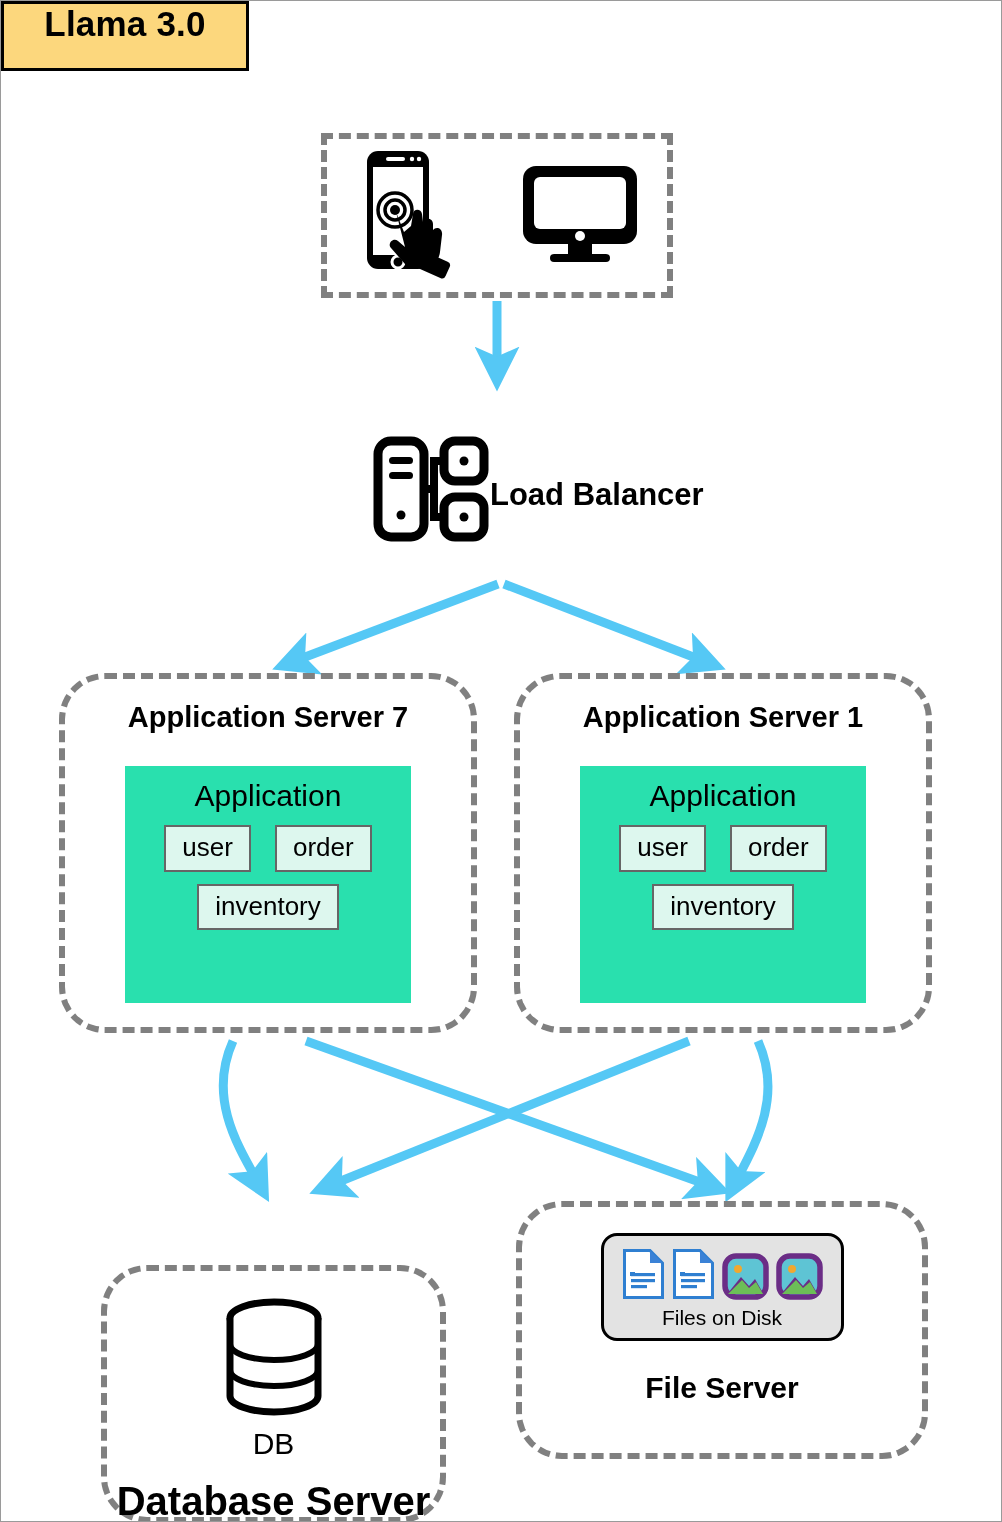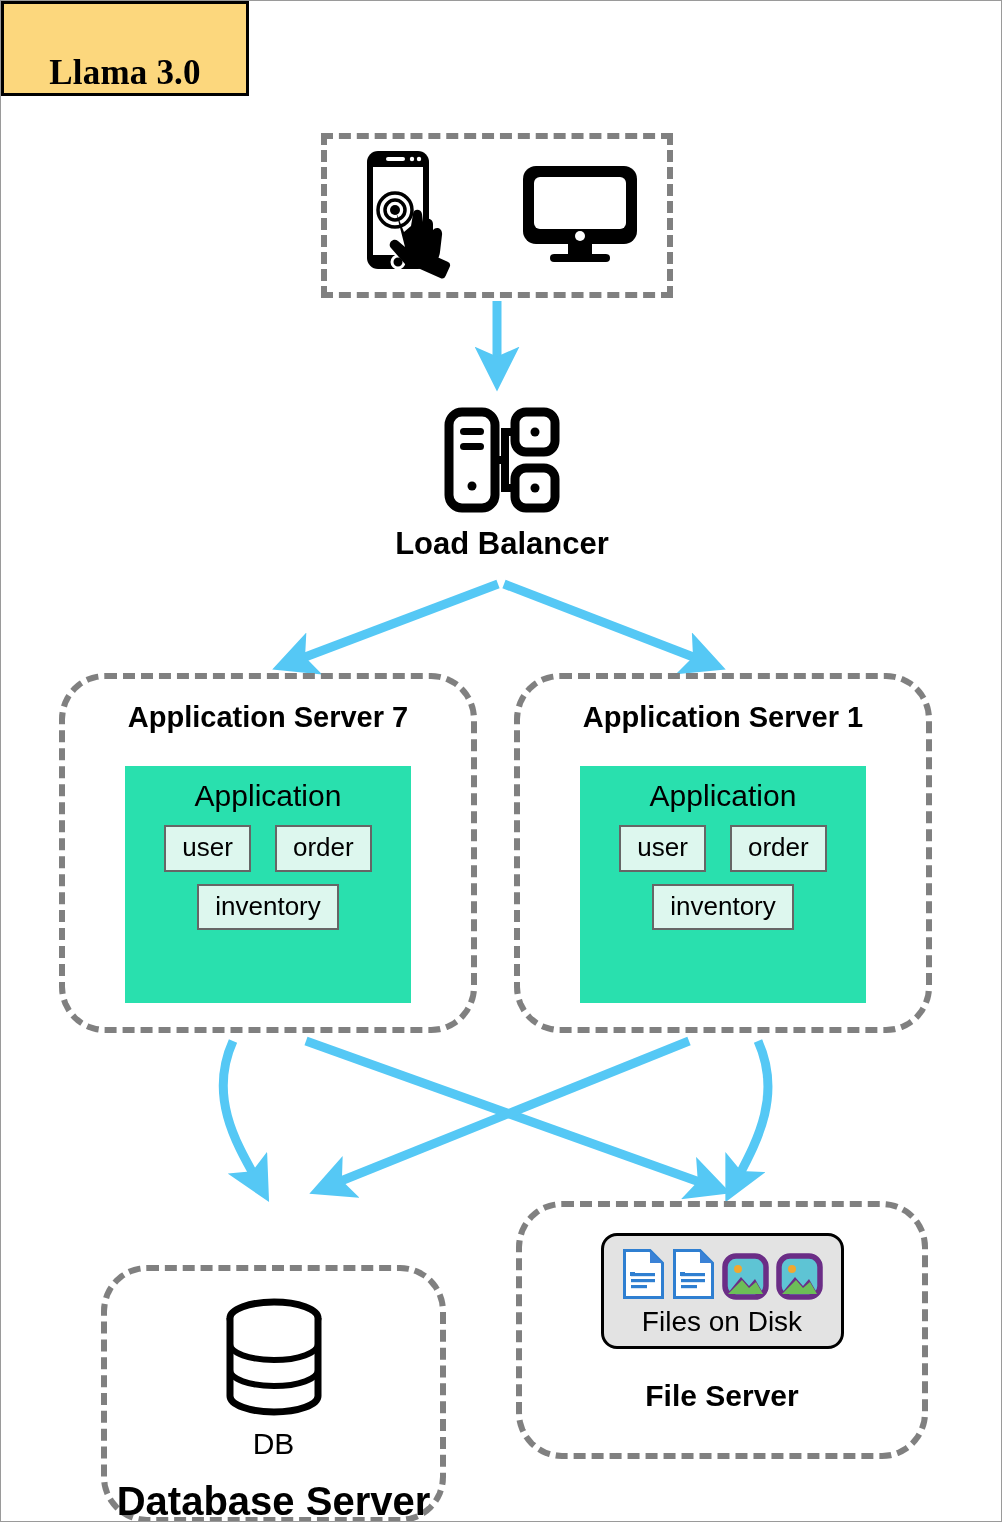--- a/index.html
+++ b/index.html
@@ -19,28 +19,27 @@
     box-sizing: border-box;
     overflow: hidden;
   }
 
   
   #version-badge {
     position: absolute;
     left: 0px;
     top: 0px;
     width: 248px;
-    height: 95px;
+    height: 70px;
     background: #fcd77d;
     border: 3px solid #000000;
     box-sizing: border-box;
     display: flex;
-    align-items: flex-end;
+    align-items: flex-start;
     justify-content: center;
-    font-family: Liberation Serif, serif;
   }
   #version-badge .label {
     font-size: 35px;
     font-weight: bold;
     color: #000000;
     letter-spacing: 0.2px;
   }
 
   
   .dashed-box {
@@ -71,21 +70,21 @@
   }
 
   
   #load-balancer {
     position: absolute;
     left: 371px;
     top: 405px;
     width: 260px;
     height: 170px;
     display: flex;
-    flex-direction: column;
+    flex-direction: row;
     align-items: center;
   }
   #lb-caption {
     margin-top: 8px;
     font-size: 31px;
     font-weight: bold;
     color: #000000;
     white-space: nowrap;
   }
 
@@ -184,21 +183,21 @@
     display: flex;
     flex-direction: column;
     align-items: center;
   }
   #file-icon-row {
     display: flex;
     gap: 7px;
     align-items: flex-end;
   }
   #files-on-disk-label {
-    font-size: 28px;
+    font-size: 21px;
     color: #000000;
     margin-top: 2px;
   }
   #file-server-title {
     margin-top: 30px;
     font-size: 30px;
     font-weight: bold;
     color: #000000;
   }
 

